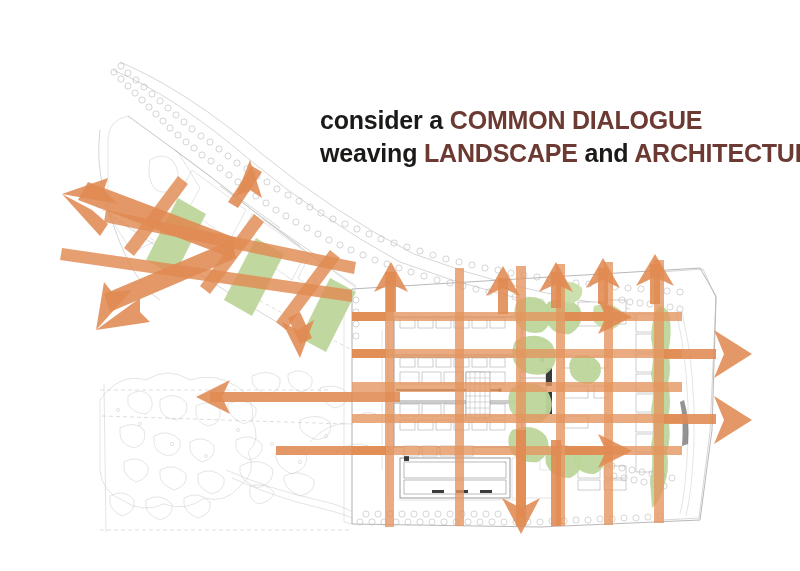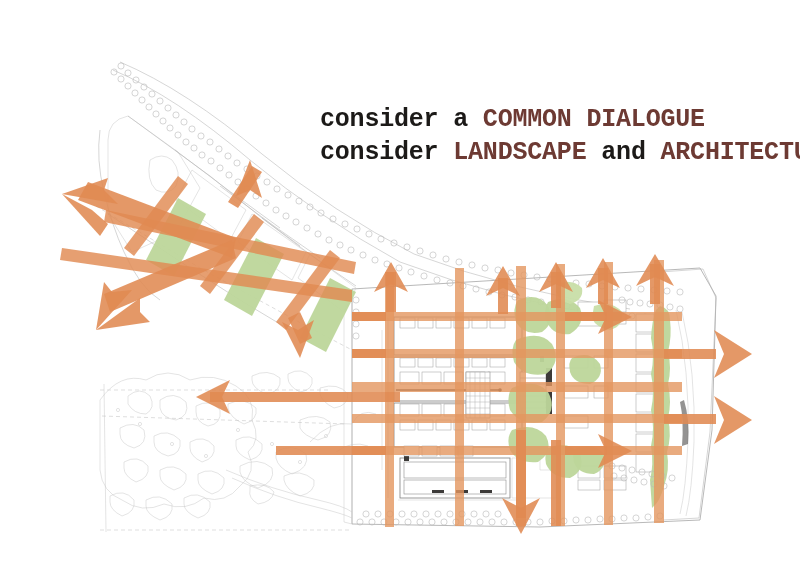--- a/index.html
+++ b/index.html
@@ -2,21 +2,21 @@
 <html><head>
 <meta charset="utf-8">
 <title>Site Diagram</title>
 <style>
   html,body{margin:0;padding:0;background:#ffffff;}
   body{
     width:800px;height:571px;overflow:hidden;
     font-family:"Liberation Sans","DejaVu Sans",sans-serif;
     position:relative;
   }
-  #stage{position:relative;width:800px;height:571px;background:#ffffff;font-family:Liberation Mono, monospace;}
+  #stage{position:relative;width:800px;height:571px;background:#ffffff;}
   #plan{position:absolute;left:0;top:0;width:800px;height:571px;}
   #caption{
     position:absolute;left:320px;top:104px;
     line-height:1.30;
     font-weight:700;
     font-size:25px;
     letter-spacing:-0.2px;
     white-space:nowrap;
   }
   #caption .line{display:block;}
@@ -583,17 +583,17 @@
         <rect class="arrow" x="352" y="349" width="34" height="9"></rect>
       </g>
     </g>
   </svg>
 
   <div id="caption">
     <span class="line">
       <span class="w-dark">consider a </span><span class="w-accent">COMMON DIALOGUE</span>
     </span>
     <span class="line">
-      <span class="w-dark">consider </span><span class="w-accent">LANDSCAPE</span><span class="w-dark"> and </span><span class="w-accent">ARCHITECTURE</span>
+      <span class="w-dark">weaving </span><span class="w-accent">LANDSCAPE</span><span class="w-dark"> and </span><span class="w-accent">ARCHITECTURE</span>
     </span>
   </div>
 
 </div>
 
 </body></html>

